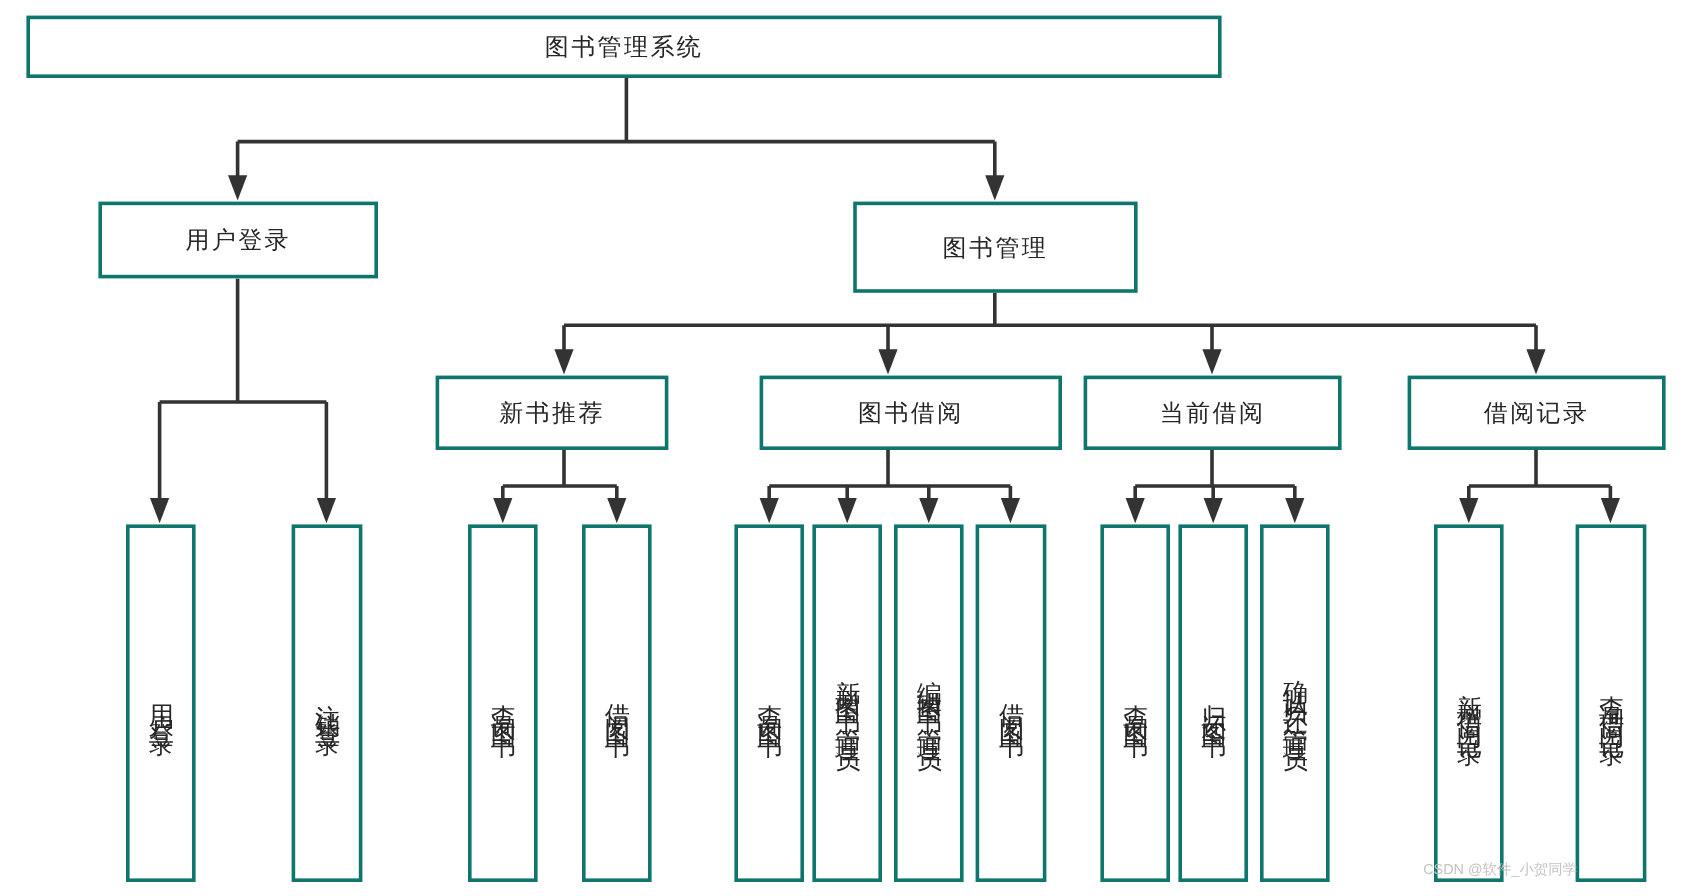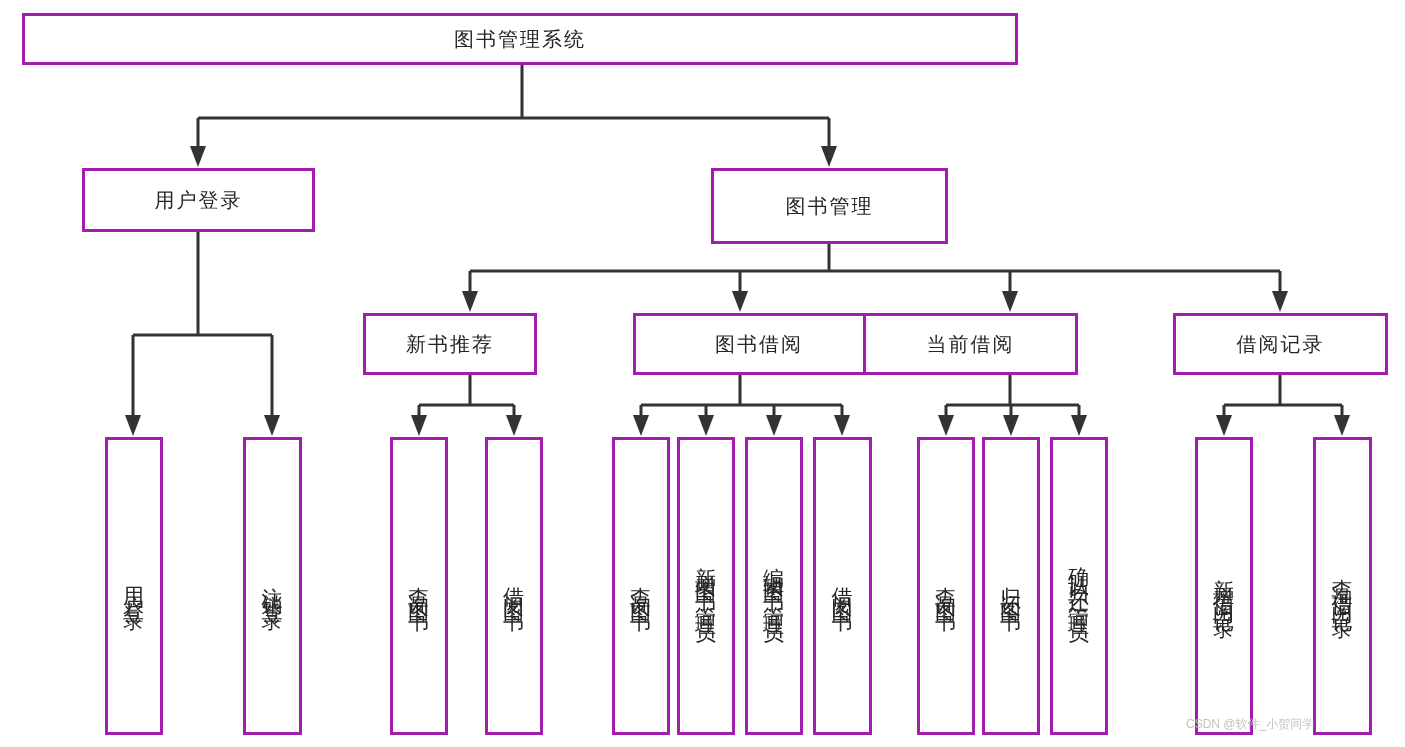--- a/index.html
+++ b/index.html
@@ -18,21 +18,21 @@
   .wires {
     position: absolute;
     left: 0; top: 0;
     width: 1405px; height: 747px;
     z-index: 1;
   }
   .node {
     position: absolute;
     box-sizing: border-box;
     background: #ffffff;
-    border: 3px solid #a21caf;
+    border: 3px solid #0f766e;
     display: flex;
     align-items: center;
     justify-content: center;
     z-index: 2;
   }
   .node .lbl {
     font-size: 20px;
     color: #262626;
     letter-spacing: 2px;
     white-space: nowrap;
@@ -103,27 +103,27 @@
     <span class="lbl">图书管理系统</span>
   </div>
 
   <div class="node" style="left:82px;top:168px;width:233px;height:64px">
     <span class="lbl">用户登录</span>
   </div>
   <div class="node" style="left:711px;top:168px;width:237px;height:76px">
     <span class="lbl">图书管理</span>
   </div>
 
-  <div class="node" style="left:363px;top:313px;width:174px;height:62px">
+  <div class="node" style="left:363px;top:313px;width:194px;height:62px">
     <span class="lbl">新书推荐</span>
   </div>
   <div class="node" style="left:633px;top:313px;width:252px;height:62px">
     <span class="lbl">图书借阅</span>
   </div>
-  <div class="node" style="left:863px;top:313px;width:215px;height:62px">
+  <div class="node" style="left:903px;top:313px;width:215px;height:62px">
     <span class="lbl">当前借阅</span>
   </div>
   <div class="node" style="left:1173px;top:313px;width:215px;height:62px">
     <span class="lbl">借阅记录</span>
   </div>
 
   <div class="node v" style="left:105px;top:437px;width:58px;height:298px">
     <span class="lbl">用户登录</span>
   </div>
   <div class="node v" style="left:243px;top:437px;width:59px;height:298px">

